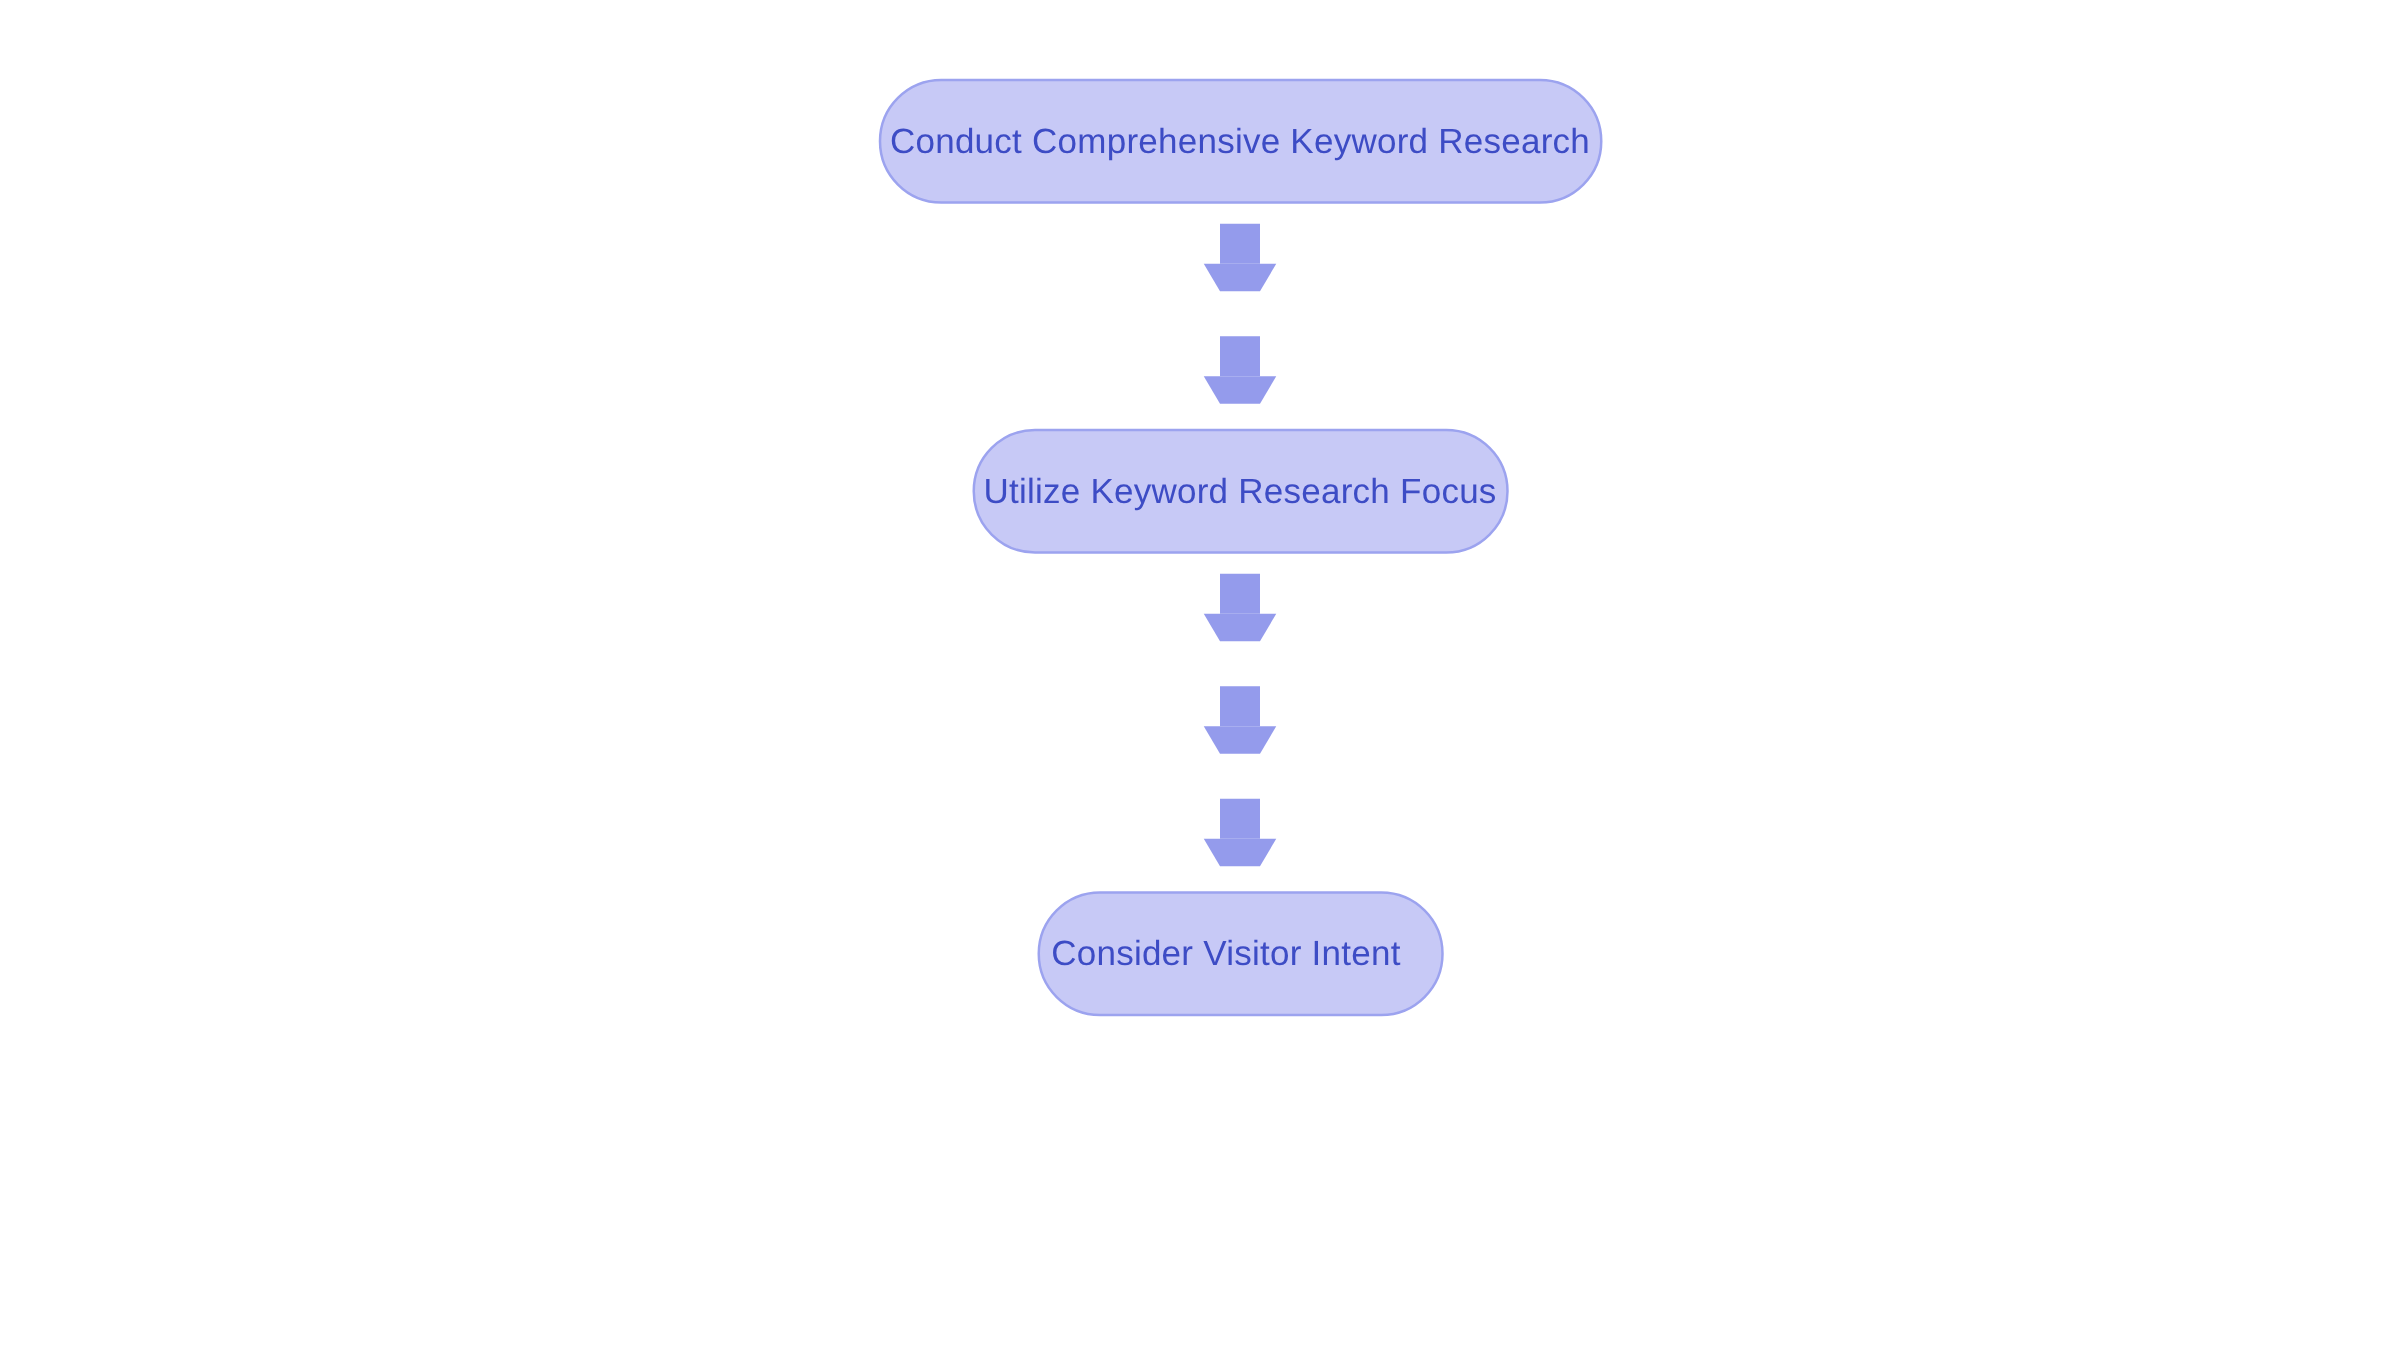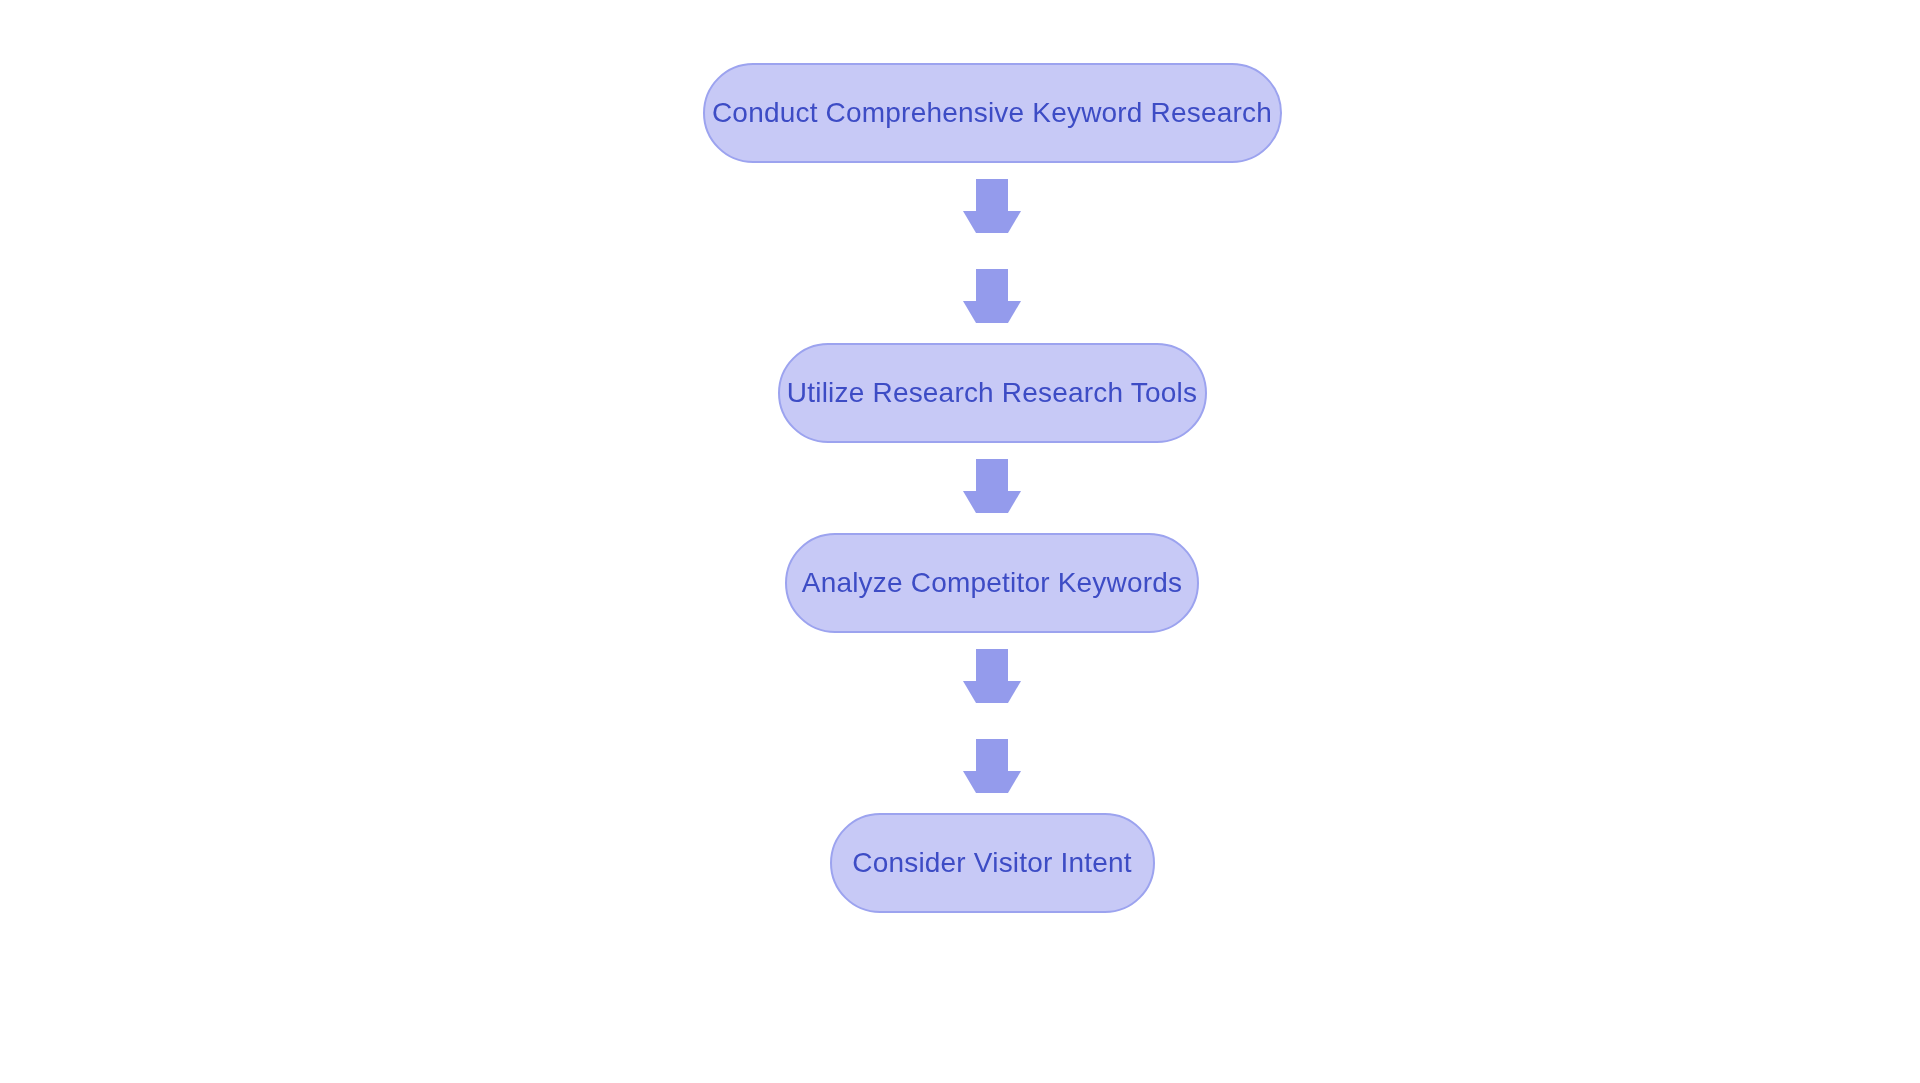--- a/index.html
+++ b/index.html
@@ -47,21 +47,21 @@
     line-height: 1;
     color: var(--text-color);
     white-space: nowrap;
     letter-spacing: 0.2px;
   }
   .n1 { width: 579px; }
   .n2 { width: 298px; }
   .n3 { width: 429px; }
   .n4 { width: 414px; }
   .n5 { width: 394px; }
-  .n6 { width: 325px; }
+  .n6 { width: 325px; justify-content: flex-end; }
   .arrow {
     height: 90px;
     display: flex;
     flex-direction: column;
     align-items: center;
     flex: 0 0 auto;
   }
   .arrow-line {
     width: 4px;
     height: 68px;
@@ -90,31 +90,28 @@
       <div class="arrow-head"></div>
     </div>
 
 
     <div class="arrow">
       <div class="arrow-line"></div>
       <div class="arrow-head"></div>
     </div>
 
     <div class="node n3">
-      <span class="node-label">Utilize Research Research Tools</span>
+      <span class="node-label">Utilize Keyword Research Focus</span>
     </div>
 
     <div class="arrow">
       <div class="arrow-line"></div>
       <div class="arrow-head"></div>
     </div>
 
-    <div class="node n4">
-      <span class="node-label">Analyze Competitor Keywords</span>
-    </div>
 
     <div class="arrow">
       <div class="arrow-line"></div>
       <div class="arrow-head"></div>
     </div>
 
 
     <div class="arrow">
       <div class="arrow-line"></div>
       <div class="arrow-head"></div>

